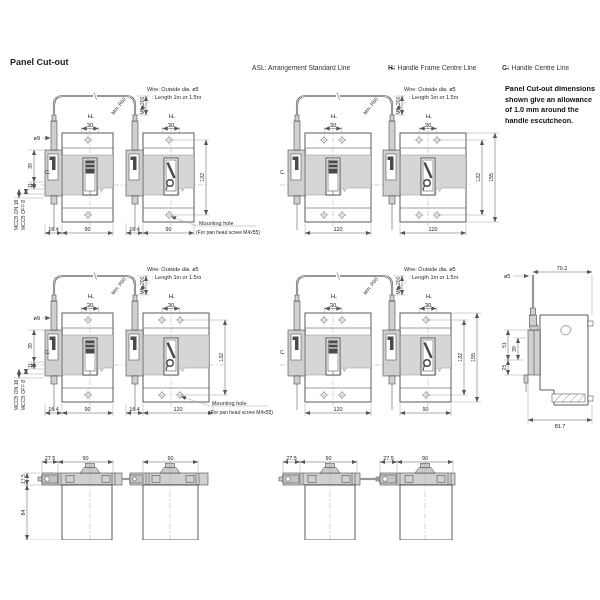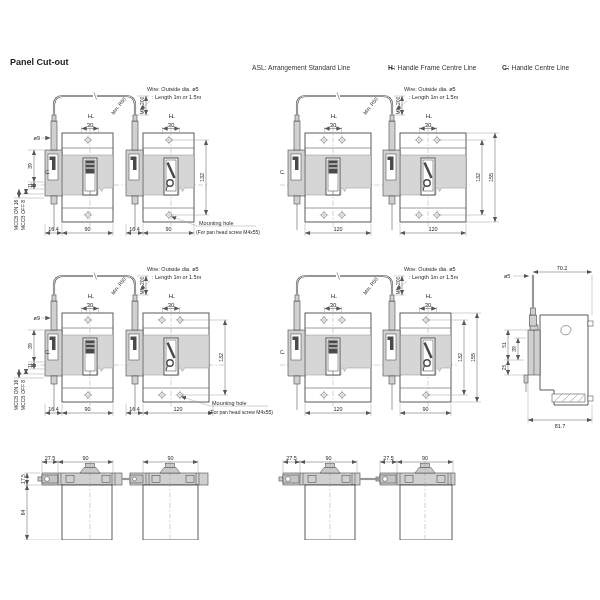--- a/index.html
+++ b/index.html
@@ -37,20 +37,21 @@
   <div class="legend-item leg-asl">
     <span>ASL: Arrangement Standard Line</span>
   </div>
   <div class="legend-item leg-hf">
     <span class="legend-sym">H̶</span><span>: Handle Frame Centre Line</span>
   </div>
   <div class="legend-item leg-hc">
     <span class="legend-sym">C̶</span><span>: Handle Centre Line</span>
   </div>
 
+  <div class="note">Panel Cut-out dimensions shown give an allowance of 1.0 mm around the handle escutcheon.</div>
 
   <svg width="600" height="520" viewBox="0 80 600 520" xmlns="http://www.w3.org/2000/svg">
     <defs>
       <marker id="arr" markerWidth="6" markerHeight="6" refX="5.2" refY="3" orient="auto-start-reverse" markerUnits="userSpaceOnUse" viewBox="0 0 6 6">
         <path d="M0,0.8 L5.2,3 L0,5.2 Z" fill="#555"></path>
       </marker>
 
       <g id="dmd">
         <path d="M0,-3.2 L3.2,0 L0,3.2 L-3.2,0 Z" class="fw ln2"></path>
         <line x1="0" y1="-4.5" x2="0" y2="4.5" class="ext"></line>

